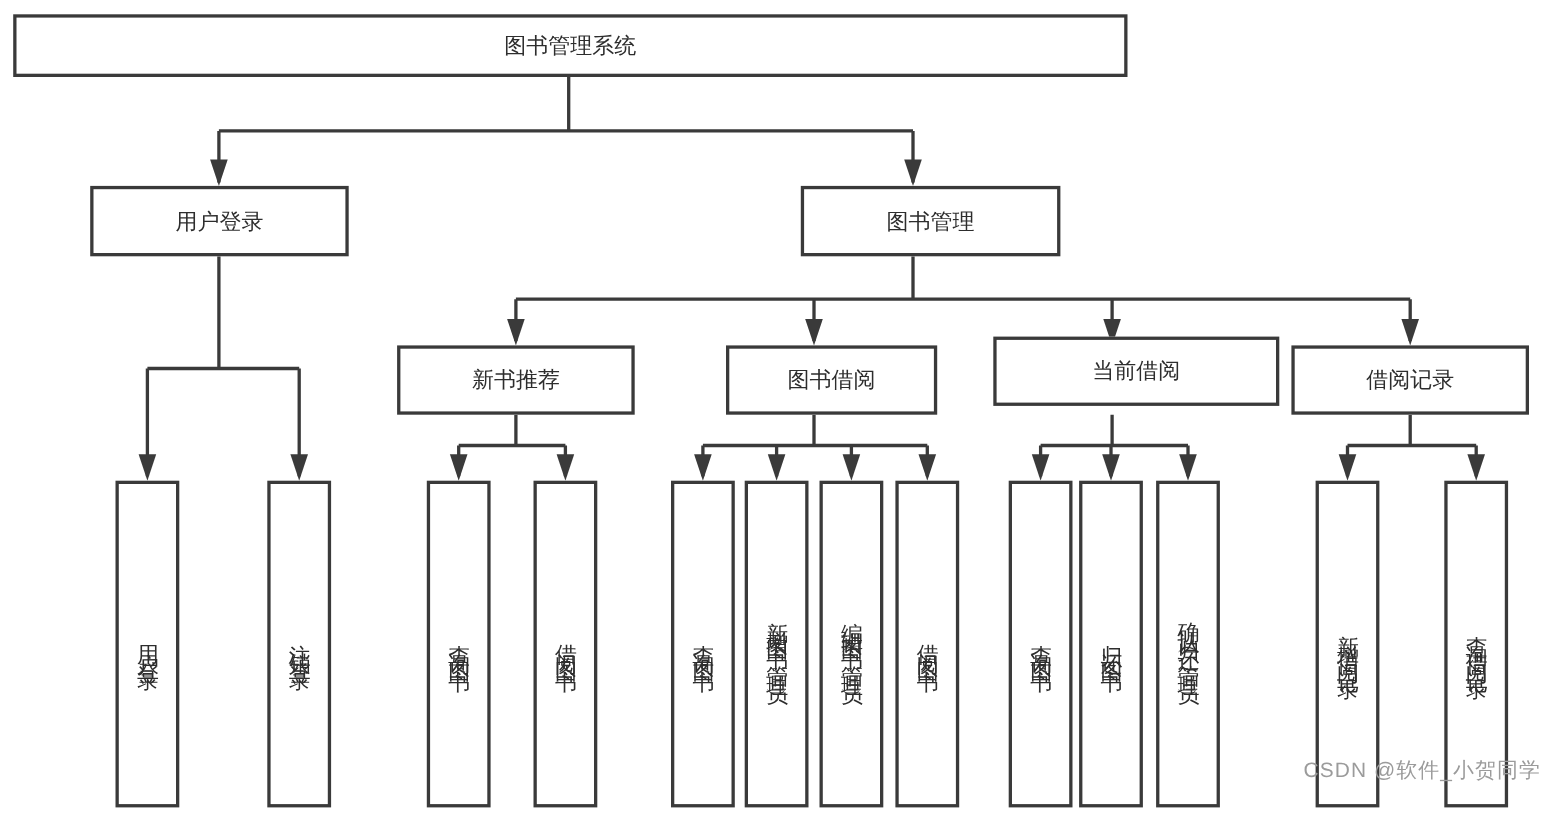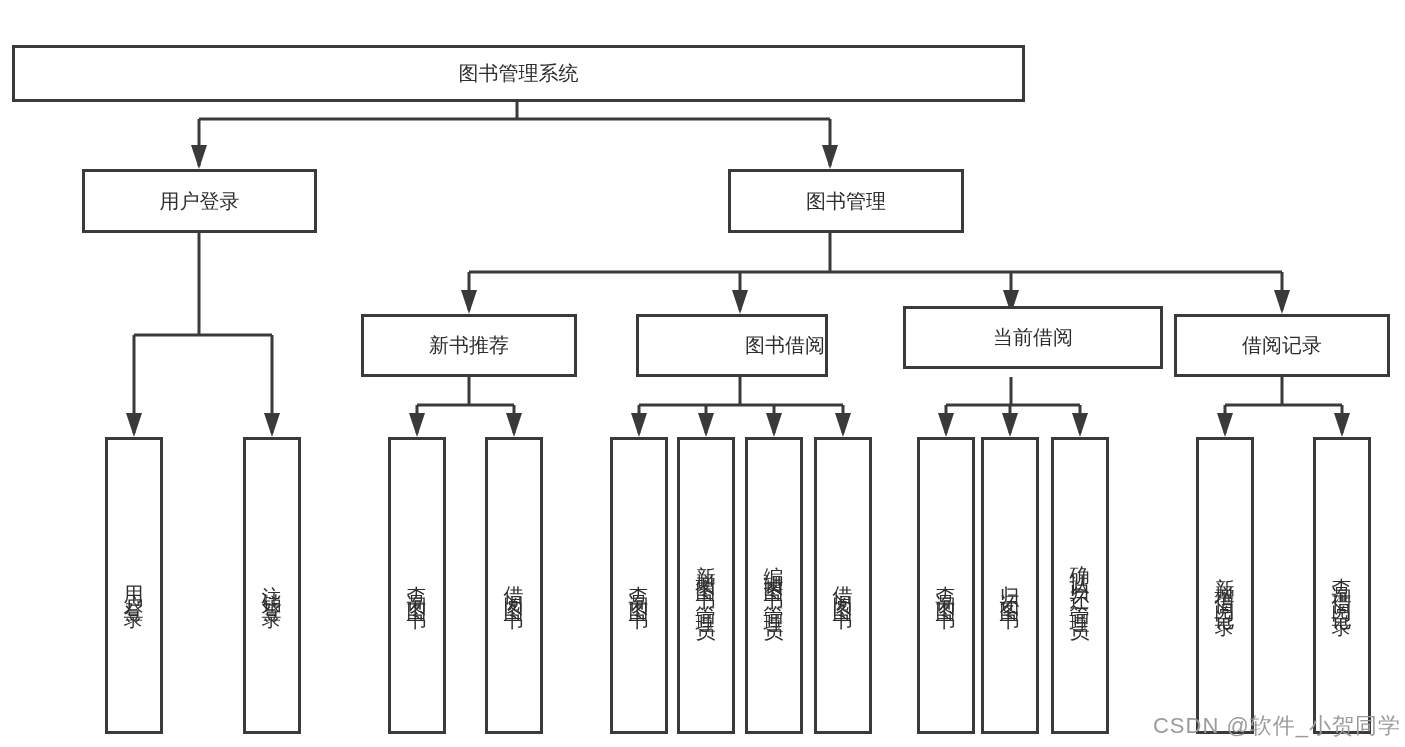--- a/index.html
+++ b/index.html
@@ -33,25 +33,24 @@
   .leaf span{
     writing-mode:vertical-rl;
     text-orientation:upright;
     letter-spacing:8px;
     line-height:1;
     white-space:nowrap;
   }
   .watermark{
     position:absolute;
     right:4px;top:687px;
-    font-size:22px;
+    font-size:19px;
     color:var(--wm);
     letter-spacing:1px;
     white-space:nowrap;
-    margin-top:24px;
   }
 </style>
 </head>
 <body>
 
 <div class="stage">
 
   <svg class="wires" viewBox="0 0 1405 747" xmlns="http://www.w3.org/2000/svg">
     <defs>
       <path id="ah" d="M0 0 L-8 -24 L8 -24 Z"></path>
@@ -91,35 +90,35 @@
       <use class="arrowhead" href="#ah" x="1010" y="437"></use>
       <use class="arrowhead" href="#ah" x="1080" y="437"></use>
     </g>
     <g>
       <path class="wire" d="M1282 377 V405 M1225 405 H1342 M1225 405 V433 M1342 405 V433"></path>
       <use class="arrowhead" href="#ah" x="1225" y="437"></use>
       <use class="arrowhead" href="#ah" x="1342" y="437"></use>
     </g>
   </svg>
 
-  <div class="node" style="left:12px;top:13px;width:1013px;height:57px;margin-top:32px;">
+  <div class="node" style="left:12px;top:13px;width:1013px;height:57px;">
     <span>图书管理系统</span>
   </div>
 
   <div class="node" style="left:82px;top:169px;width:235px;height:64px;">
     <span>用户登录</span>
   </div>
   <div class="node" style="left:712px;top:169px;width:236px;height:64px;margin-left:16px;">
     <span>图书管理</span>
   </div>
 
   <div class="node" style="left:361px;top:314px;width:216px;height:63px;text-align:right;">
     <span>新书推荐</span>
   </div>
-  <div class="node" style="left:636px;top:314px;width:192px;height:63px;justify-content:flex-end;">
+  <div class="node" style="left:660px;top:314px;width:192px;height:63px;">
     <span>图书借阅</span>
   </div>
   <div class="node" style="left:903px;top:306px;width:260px;height:63px;">
     <span>当前借阅</span>
   </div>
   <div class="node" style="left:1174px;top:314px;width:216px;height:63px;">
     <span>借阅记录</span>
   </div>
 
   <div class="node leaf" style="left:105px;top:437px;width:58px;height:297px;">

